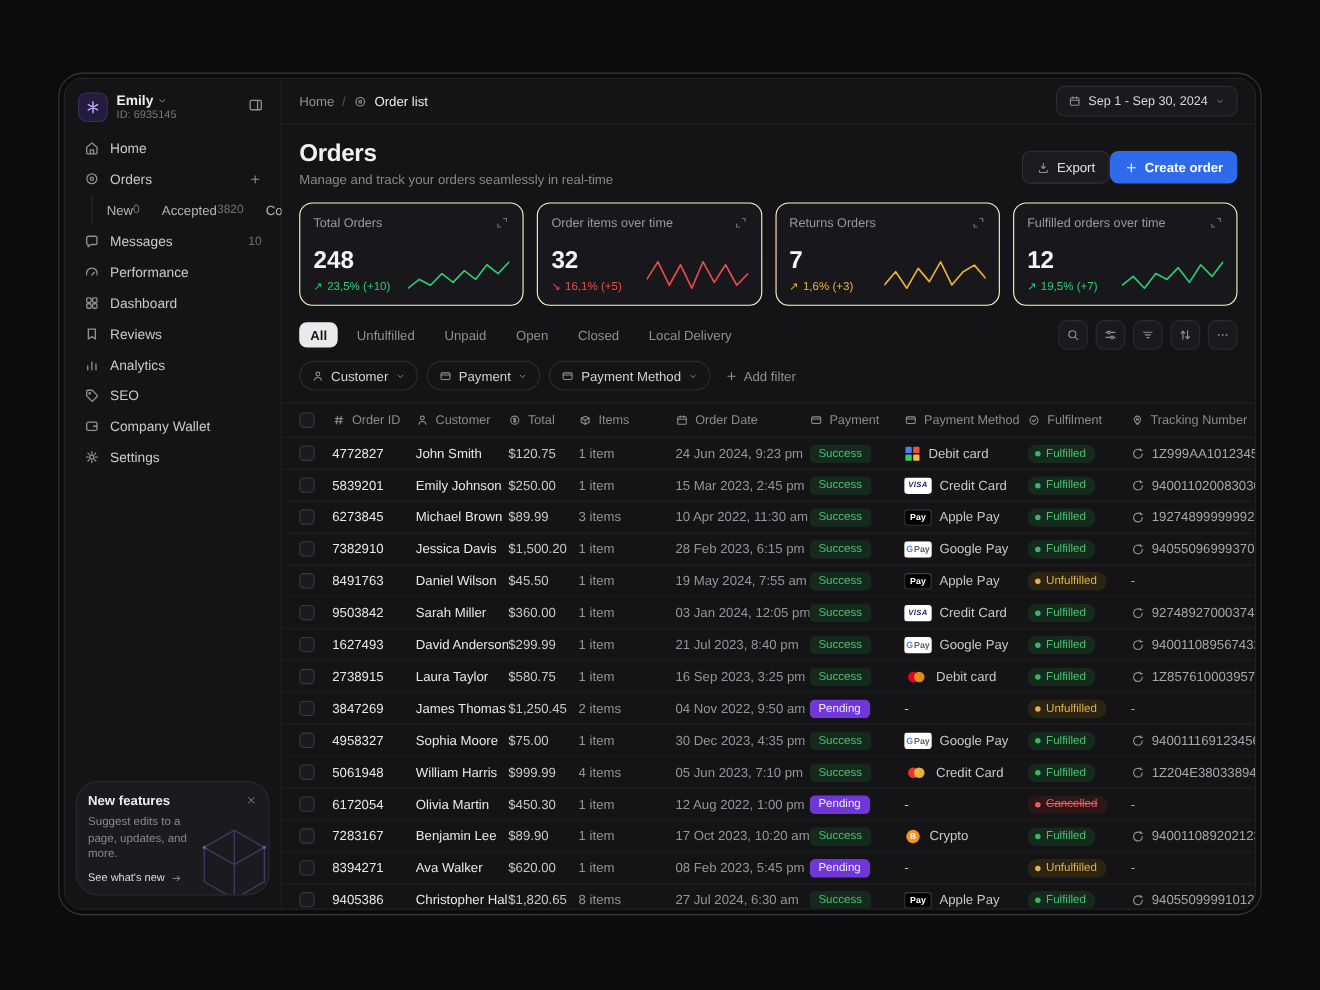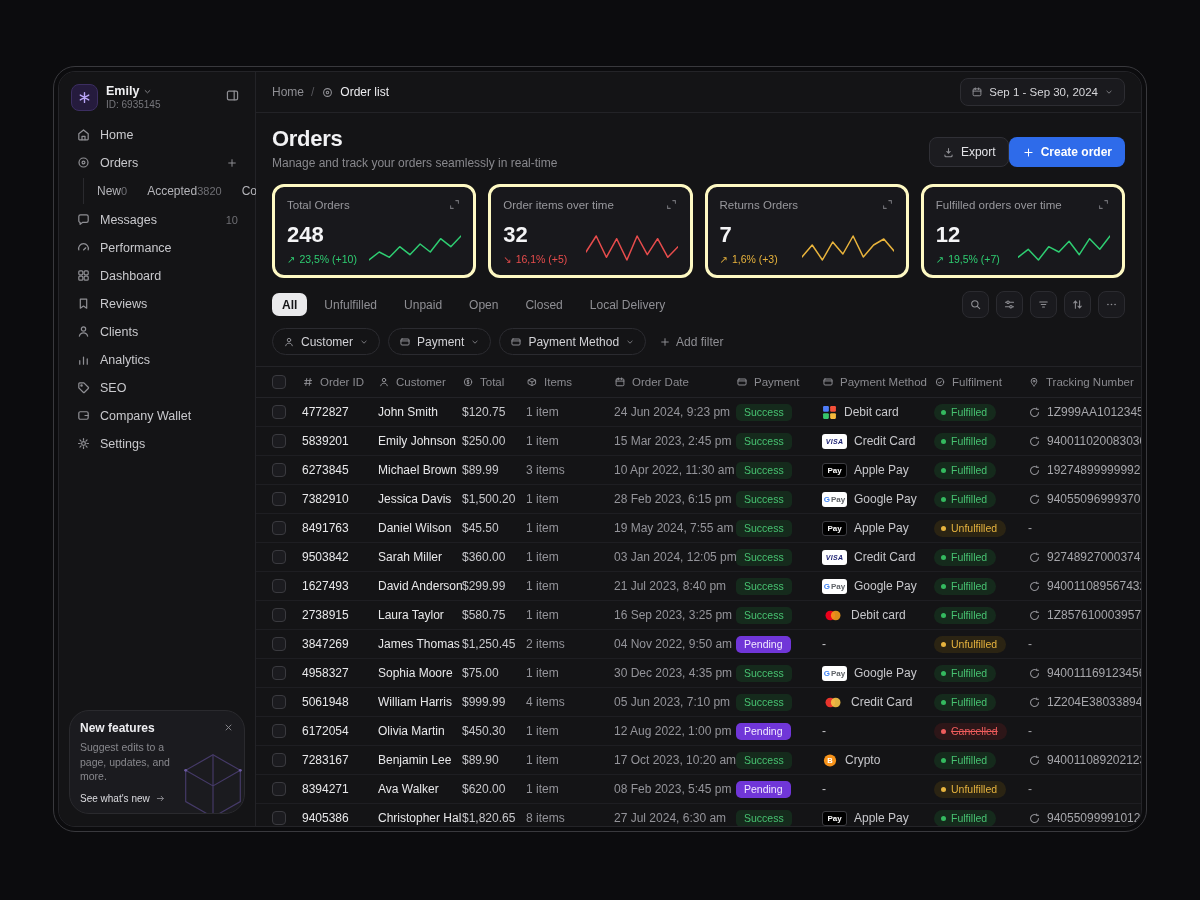--- a/index.html
+++ b/index.html
@@ -52,21 +52,21 @@
 .page-head{display:flex;align-items:flex-start;justify-content:space-between;padding:13px 16px 12px}
 .page-head h1{font-size:22px;letter-spacing:-.3px;color:#f2f2f4}
 .subtitle{font-size:12px;color:#88888d;margin-top:4px}
 .head-actions{display:flex;margin-top:11px}
 .btn{height:30px;display:flex;align-items:center;gap:6px;padding:0 12px;border-radius:8px;font-size:12px;font-family:inherit;cursor:pointer;border:1px solid transparent}
 .btn .icn{width:13px;height:13px}
 .btn.export{background:#1c1c20;border-color:#303036;color:#e2e2e6}
 .btn.create{background:#2e6bea;color:#fff;font-weight:bold}
 .btn.create .icn{color:#fff}
 .stats{display:grid;grid-template-columns:repeat(4,1fr);gap:12px;padding:2px 16px 0}
-.stat-card{height:94px;background:#18181c;border:3px solid #fef9c3;border-radius:12px;padding:11px 12px 10px;display:flex;flex-direction:column}
+.stat-card{height:94px;background:#18181c;border:1px solid #fef9c3;border-radius:12px;padding:11px 12px 10px;display:flex;flex-direction:column}
 .stat-top{display:flex;align-items:center;justify-content:space-between}
 .stat-title{font-size:11.5px;color:#98989d}
 .expand{width:13px;height:13px;color:#737378;display:inline-flex;cursor:pointer}
 .expand svg{width:100%;height:100%}
 .stat-body{display:flex;align-items:flex-end;justify-content:space-between;flex:1;margin-top:4px}
 .stat-value{font-size:22px;font-weight:bold;color:#f4f4f6;line-height:1.1}
 .stat-change{display:flex;align-items:center;gap:4px;font-size:10.5px;margin-top:6px;white-space:nowrap}
 .arr{font-size:10px}
 .spark{width:92px;height:34px;flex:none;margin-bottom:2px}
 .tabs-row{display:flex;align-items:center;padding:13px 16px 9px}
@@ -234,29 +234,20 @@
             <span class="icn">
               <svg viewBox="0 0 16 16" fill="none" stroke="currentColor" stroke-width="1.3" stroke-linecap="round" stroke-linejoin="round">
                 <path d="M4.6 3.4h6.8V13L8 10.7 4.6 13Z"></path>
               </svg>
             </span>
             <span class="nav-label">Reviews</span>
           </div>
           <div class="nav-item">
             <span class="icn">
               <svg viewBox="0 0 16 16" fill="none" stroke="currentColor" stroke-width="1.3" stroke-linecap="round" stroke-linejoin="round">
-                <circle cx="8" cy="5.4" r="2.3"></circle>
-                <path d="M3.6 13c.6-2.3 2.2-3.5 4.4-3.5s3.8 1.2 4.4 3.5"></path>
-              </svg>
-            </span>
-            <span class="nav-label">Clients</span>
-          </div>
-          <div class="nav-item">
-            <span class="icn">
-              <svg viewBox="0 0 16 16" fill="none" stroke="currentColor" stroke-width="1.3" stroke-linecap="round" stroke-linejoin="round">
                 <path d="M4 13V9.2M8 13V5.4M12 13V7.4"></path>
               </svg>
             </span>
             <span class="nav-label">Analytics</span>
           </div>
           <div class="nav-item">
             <span class="icn">
               <svg viewBox="0 0 16 16" fill="none" stroke="currentColor" stroke-width="1.3" stroke-linecap="round" stroke-linejoin="round">
                 <path d="M3 8.4V4a1 1 0 0 1 1-1h4.4l4.7 4.7a1 1 0 0 1 0 1.4l-4 4a1 1 0 0 1-1.4 0Z"></path>
                 <circle cx="5.9" cy="5.9" r=".7"></circle>

